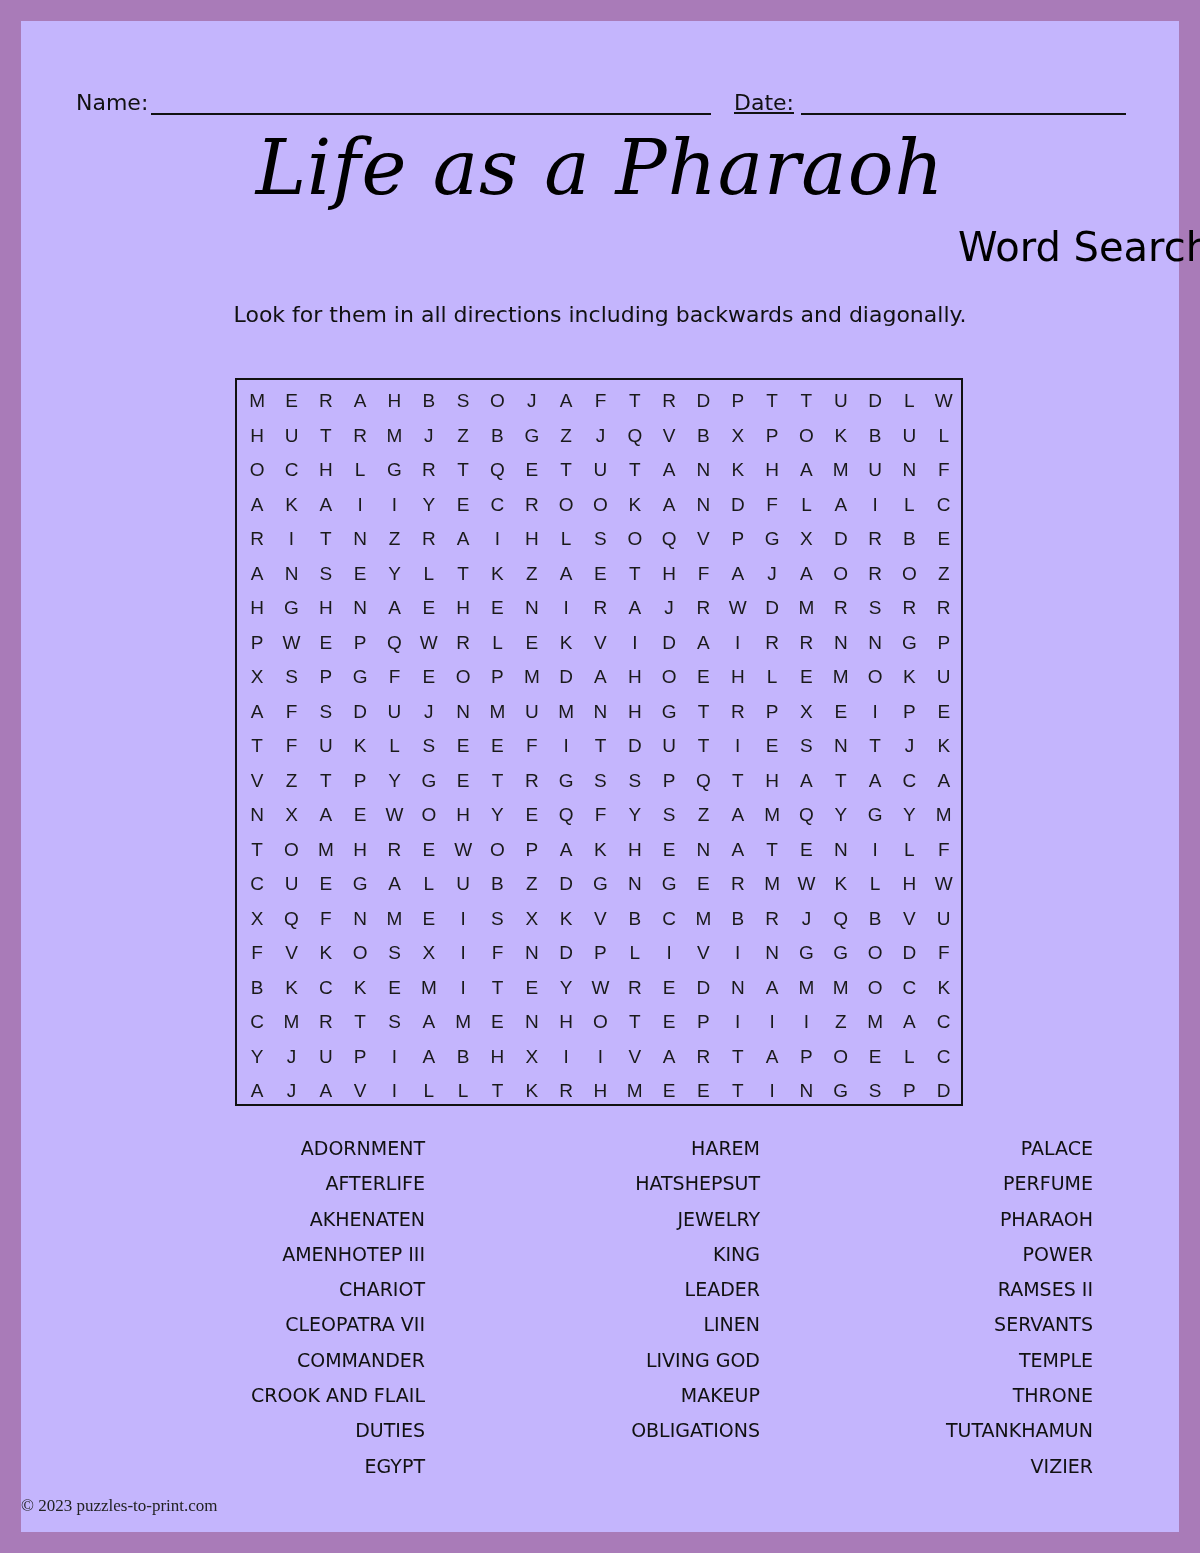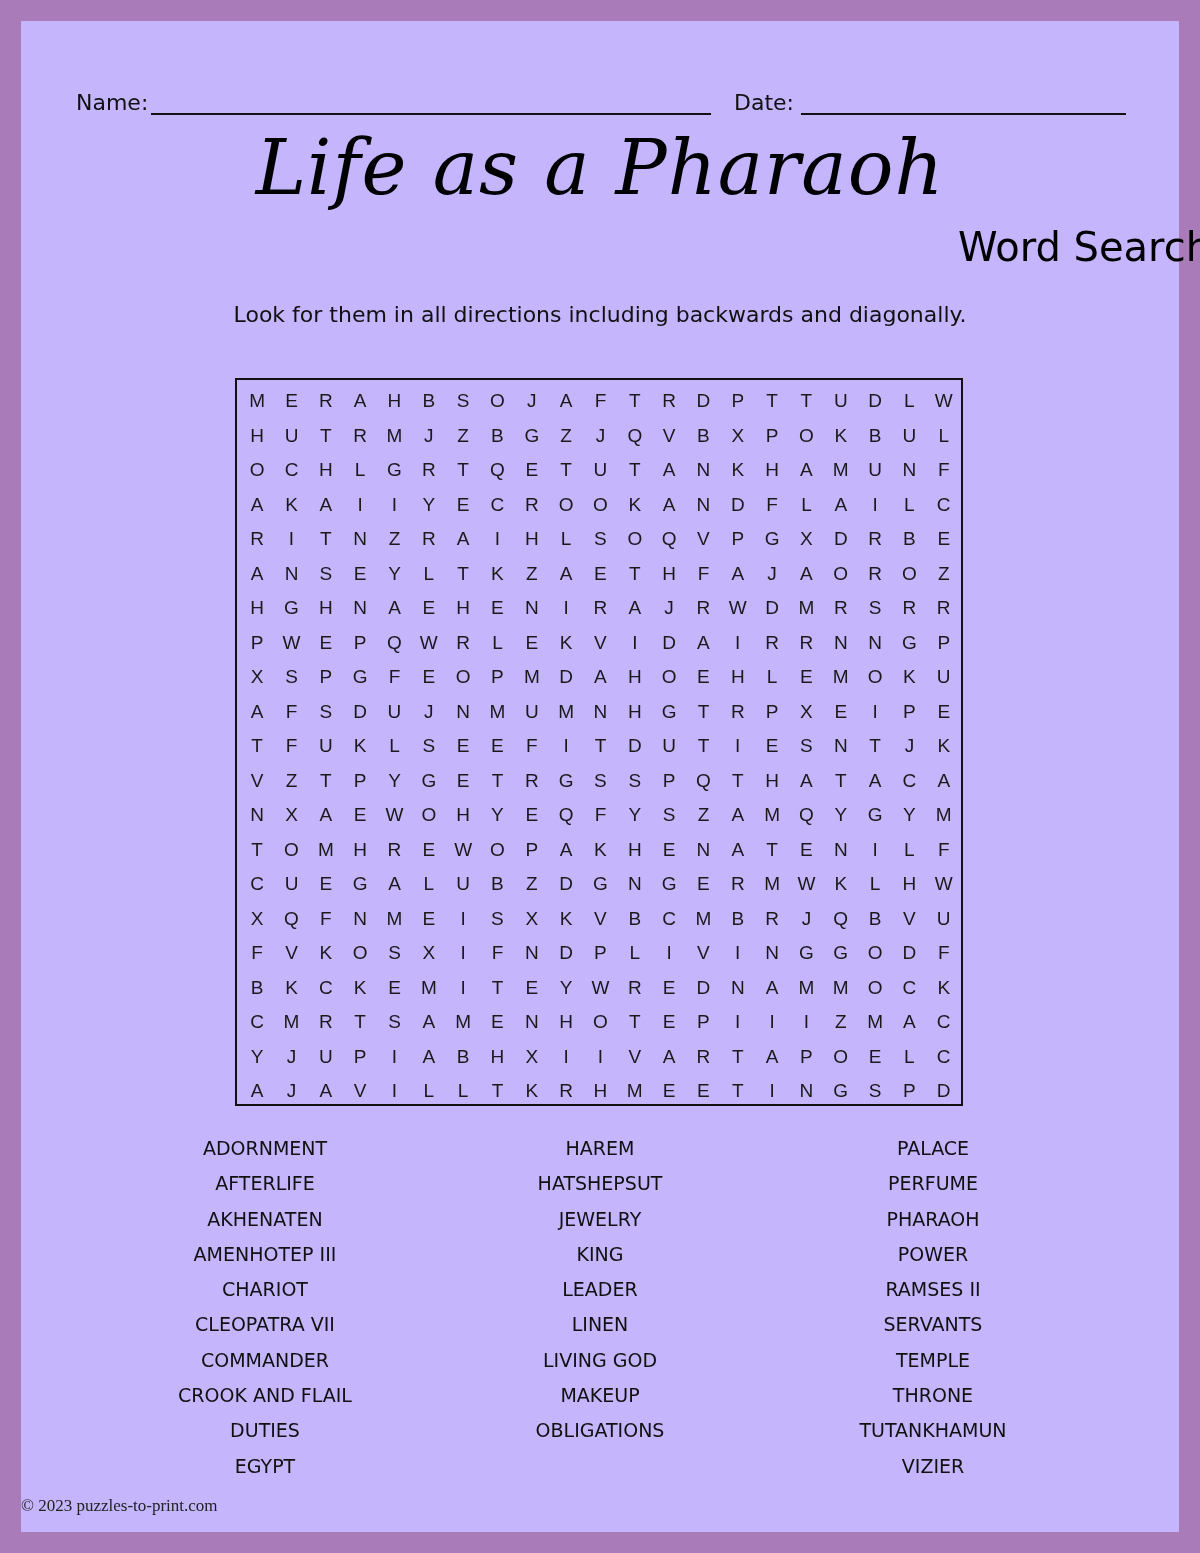--- a/index.html
+++ b/index.html
@@ -105,21 +105,21 @@
       position: absolute;
       top: 1110px;
       left: 0;
       width: 100%;
       height: 360px;
     }
     .wl-col {
       position: absolute;
       top: 0;
       width: 320px;
-      text-align: center;
+      text-align: right;
       font-family: "DejaVu Sans", sans-serif;
       font-size: 19px;
       color: #111;
     }
     .wl-item {
       height: 35.3px;
       line-height: 35.3px;
     }
     .footer {
       position: absolute;
@@ -133,21 +133,21 @@
     }
   </style>
 </head>
 <body>
 
 <div class="page">
 
   <div class="hdr">
     <span class="hdr-label" style="left:55px;">Name:</span>
     <span class="hdr-line" style="left:130px; width:560px;"></span>
-    <span class="hdr-label" style="left:713px;">Date:</span>
+    <span class="hdr-label" style="left:713px;text-decoration:underline;">Date:</span>
     <span class="hdr-line" style="left:780px; width:325px;"></span>
   </div>
 
   <div class="title">Life as a Pharaoh</div>
   <div class="subtitle">Word Search</div>
 
   <div class="directions">
     <div>Look for them in all directions including backwards and diagonally.</div>
   </div>
 

